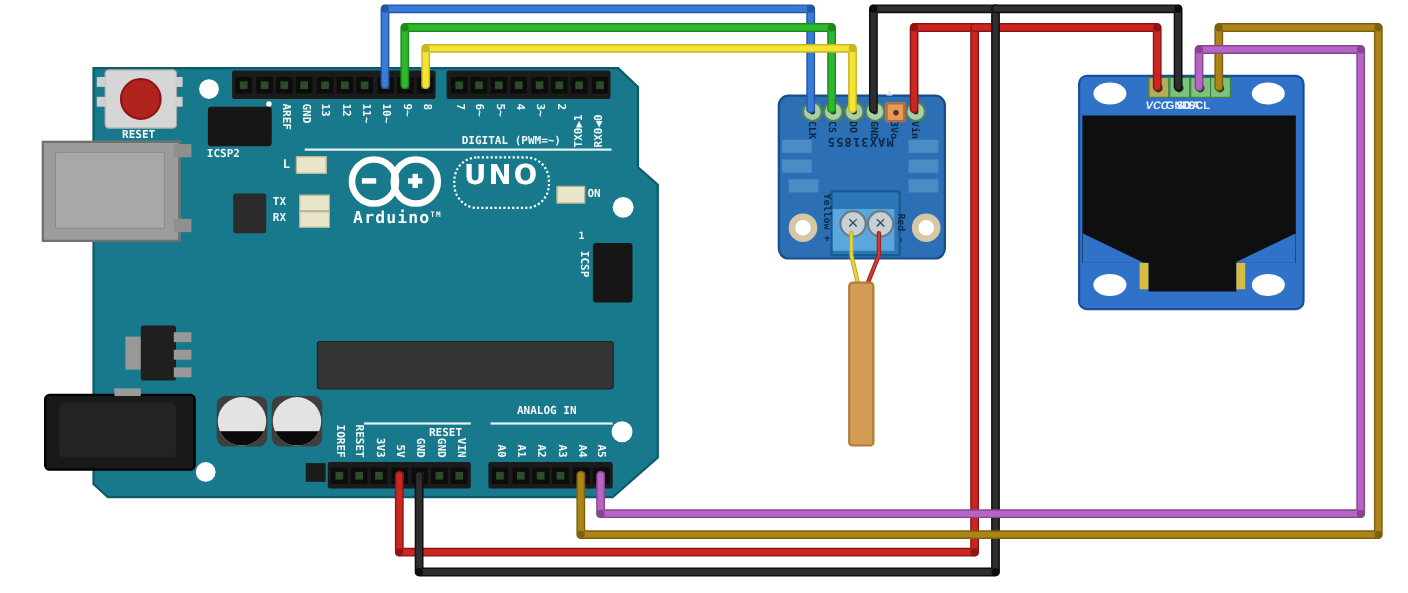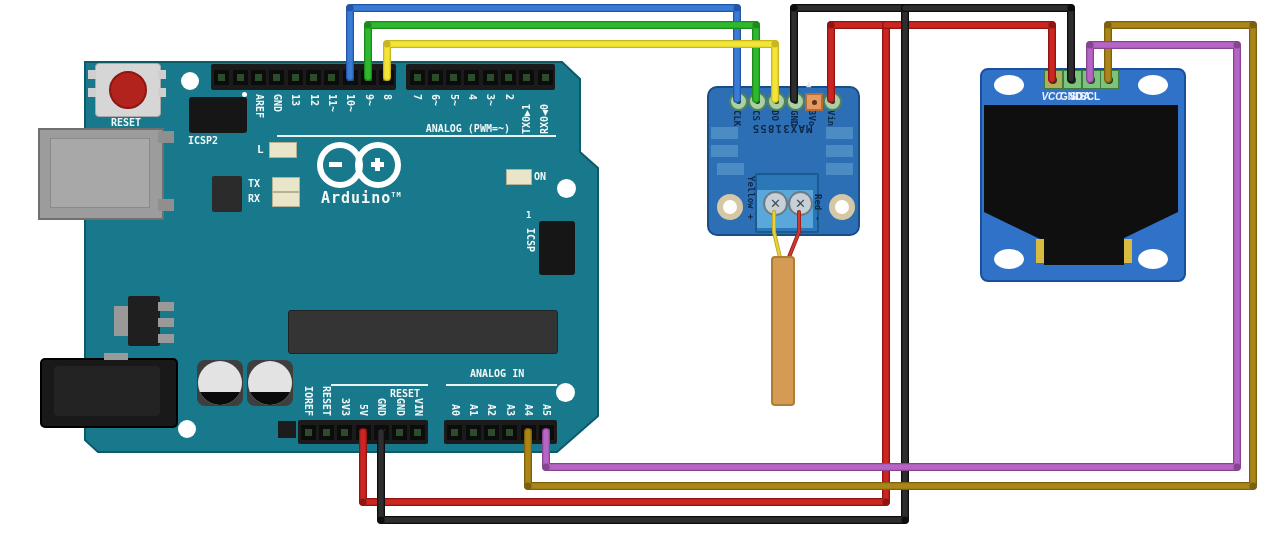--- a/index.html
+++ b/index.html
@@ -98,22 +98,25 @@
   <div class="abs" style="left:0;top:0;">
     <div class="loop" style="left:317px;top:142px;"></div>
     <div class="loop" style="left:355px;top:142px;"></div>
     <div class="abs" style="left:329px;top:162px;width:13px;height:5px;background:#fff;"></div>
     <div class="abs" style="left:371px;top:162px;width:13px;height:5px;background:#fff;"></div>
     <div class="abs" style="left:375px;top:158px;width:5px;height:13px;background:#fff;"></div>
   </div>
   <div class="abs silk" style="left:321px;top:189px;font-size:15px;letter-spacing:1px;">
     <span>Arduino</span><sup style="font-size:7px;">TM</sup>
   </div>
-
-  <div class="abs silk" style="left:350px;top:123px;width:160px;text-align:right;">ANALOG (PWM=~)</div>
+  <div class="abs" style="left:412px;top:142px;width:84px;height:44px;border:2px dotted #fff;border-radius:22px;text-align:center;line-height:44px;color:#fff;font:bold 25px 'DejaVu Sans',sans-serif;letter-spacing:2px;">
+    <span>UNO</span>
+  </div>
+
+  <div class="abs silk" style="left:350px;top:123px;width:160px;text-align:right;">DIGITAL (PWM=~)</div>
   <div class="abs" style="left:277px;top:135px;width:279px;height:2px;background:#e9f3f3;"></div>
   <div class="abs" style="left:331px;top:384px;width:97px;height:2px;background:#e9f3f3;"></div>
   <div class="abs silk" style="left:368px;top:388px;width:74px;text-align:center;">RESET</div>
   <div class="abs" style="left:446px;top:384px;width:111px;height:2px;background:#e9f3f3;"></div>
   <div class="abs silk" style="left:470px;top:368px;width:104px;">ANALOG IN</div>
 
   <div class="abs" style="left:707px;top:86px;width:149px;height:146px;background:#2d6fb5;border:2px solid #174e86;border-radius:10px;"></div>
   <div class="abs" style="left:711px;top:127px;width:27px;height:12px;background:#4b8cc4;"></div>
   <div class="abs" style="left:711px;top:145px;width:27px;height:12px;background:#4b8cc4;"></div>
   <div class="abs" style="left:717px;top:163px;width:27px;height:12px;background:#4b8cc4;"></div>

